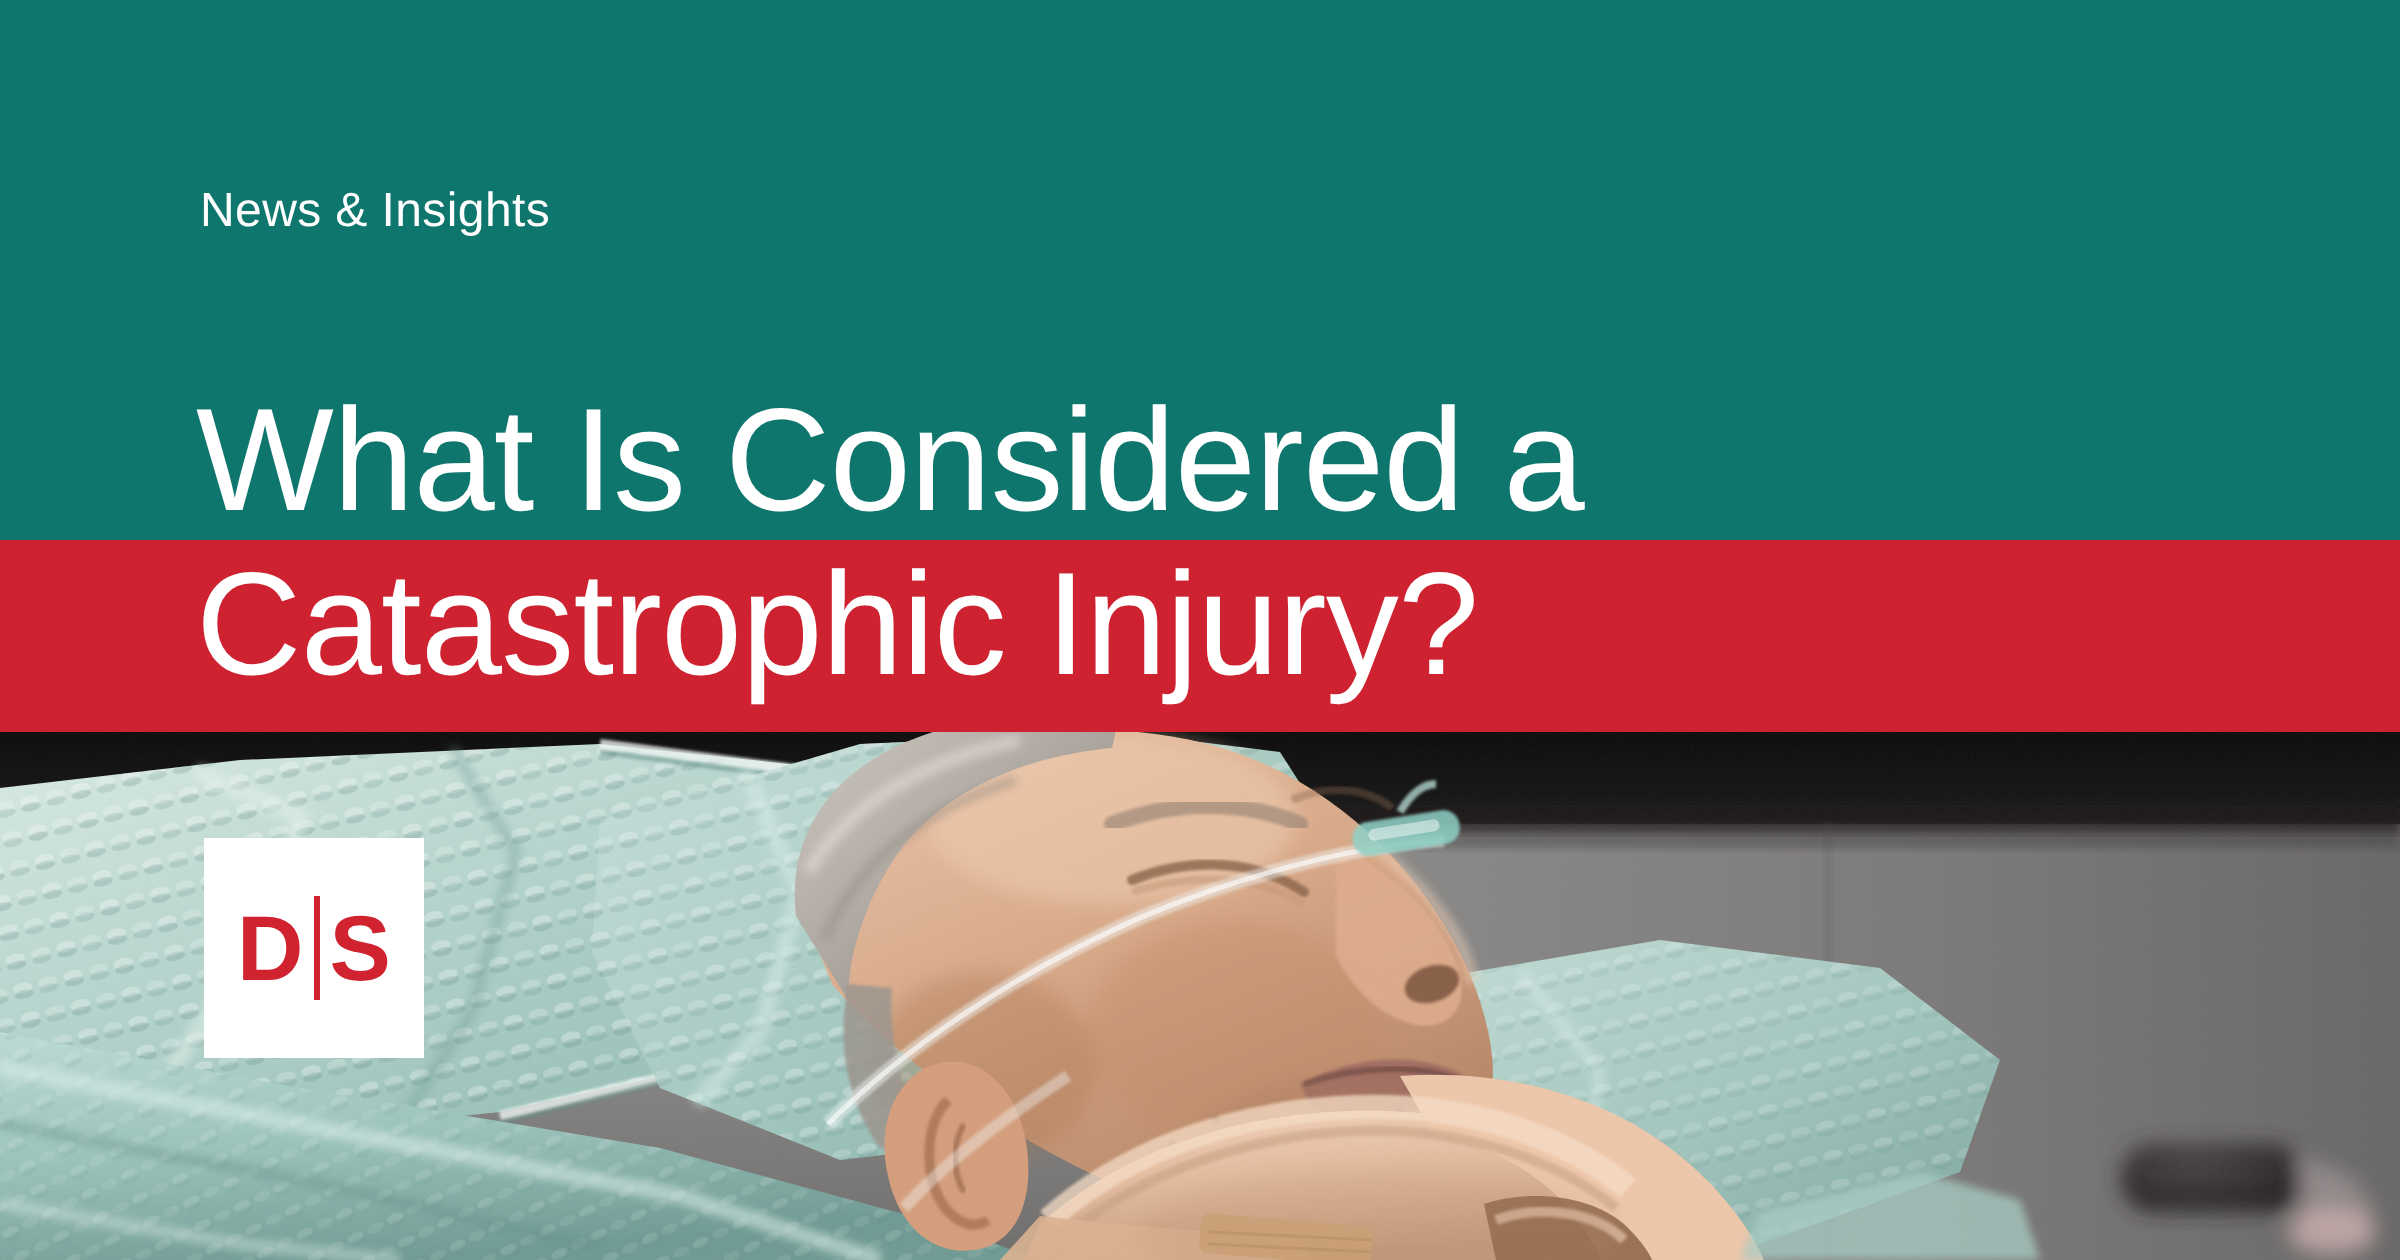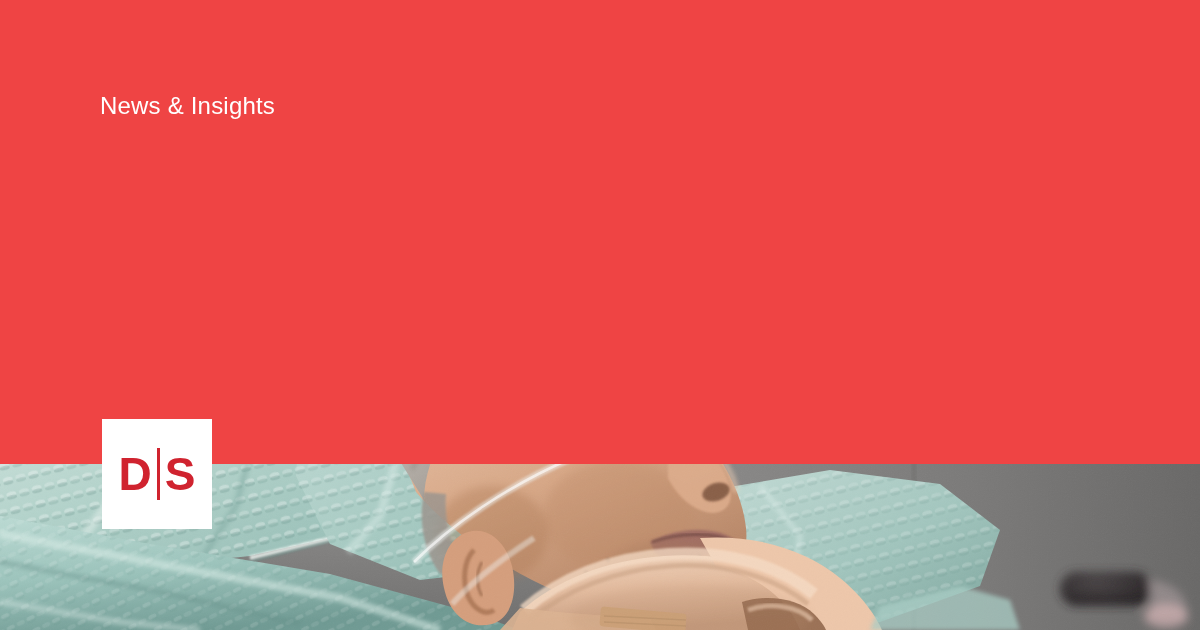--- a/index.html
+++ b/index.html
@@ -20,22 +20,22 @@
     overflow: hidden;
     background: #cf2230;
   }
 
   
   .hero-band {
     position: absolute;
     left: 0;
     top: 0;
     width: 1200px;
-    height: 464px;
-    background: #ef4444;
+    height: 270px;
+    background: #0f766e;
     z-index: 5;
   }
 
   .eyebrow {
     position: absolute;
     left: 100px;
     top: 94px;
     font-size: 24px;
     font-weight: 400;
     letter-spacing: 0.2px;
@@ -347,20 +347,24 @@
 
         <rect x="0" y="0" width="1200" height="264" filter="url(#grain)" fill="#ffffff" opacity="0.5"></rect>
         <rect x="0" y="0" width="1200" height="264" fill="none"></rect>
       </g>
     </svg>
   </div>
 
   <div class="hero-band">
     <div class="eyebrow">News &amp; Insights</div>
 
+    <h1 class="headline">
+      <span class="hl-line">What Is Considered a</span>
+      <span class="hl-line">Catastrophic Injury?</span>
+    </h1>
   </div>
 
   <div class="logo-badge">
     <div class="logo-mark">
       <span class="logo-letter">D</span>
       <span class="logo-divider"></span>
       <span class="logo-letter">S</span>
     </div>
   </div>
 

